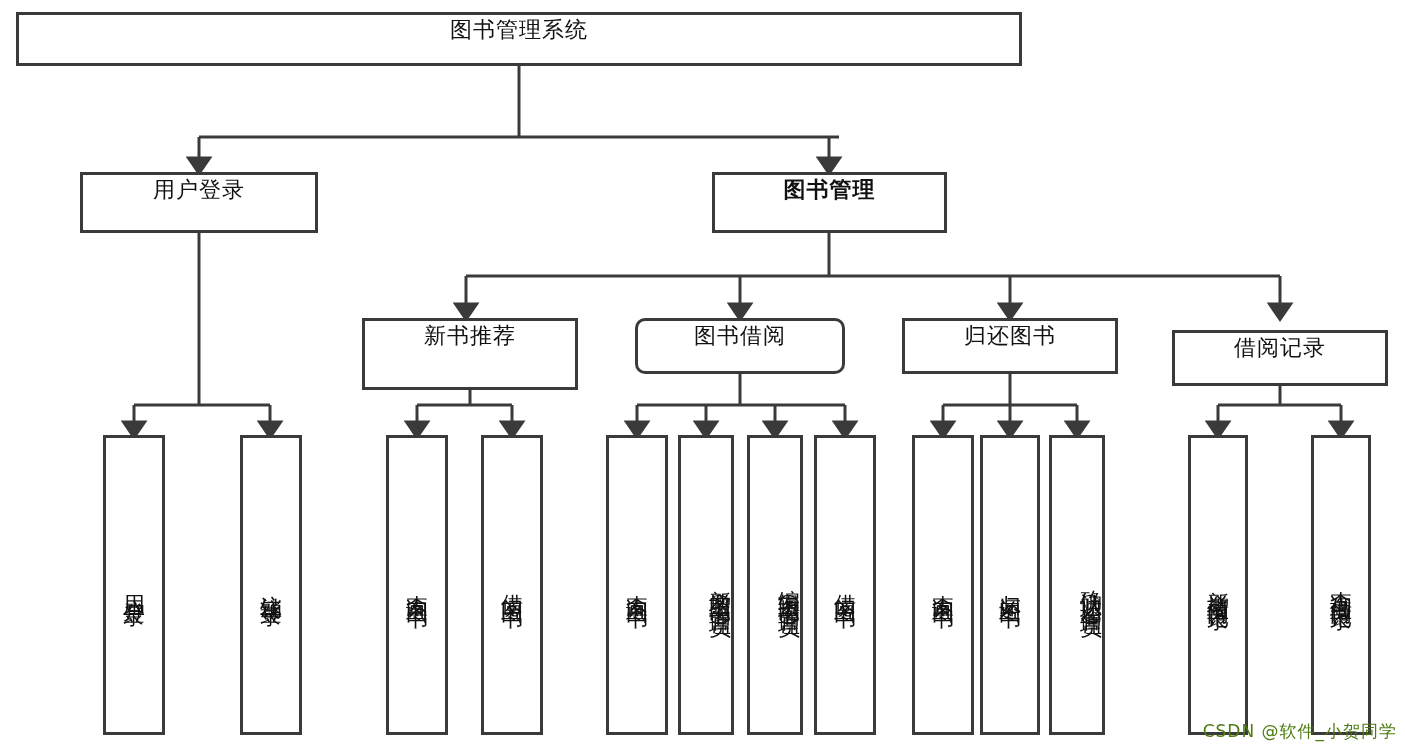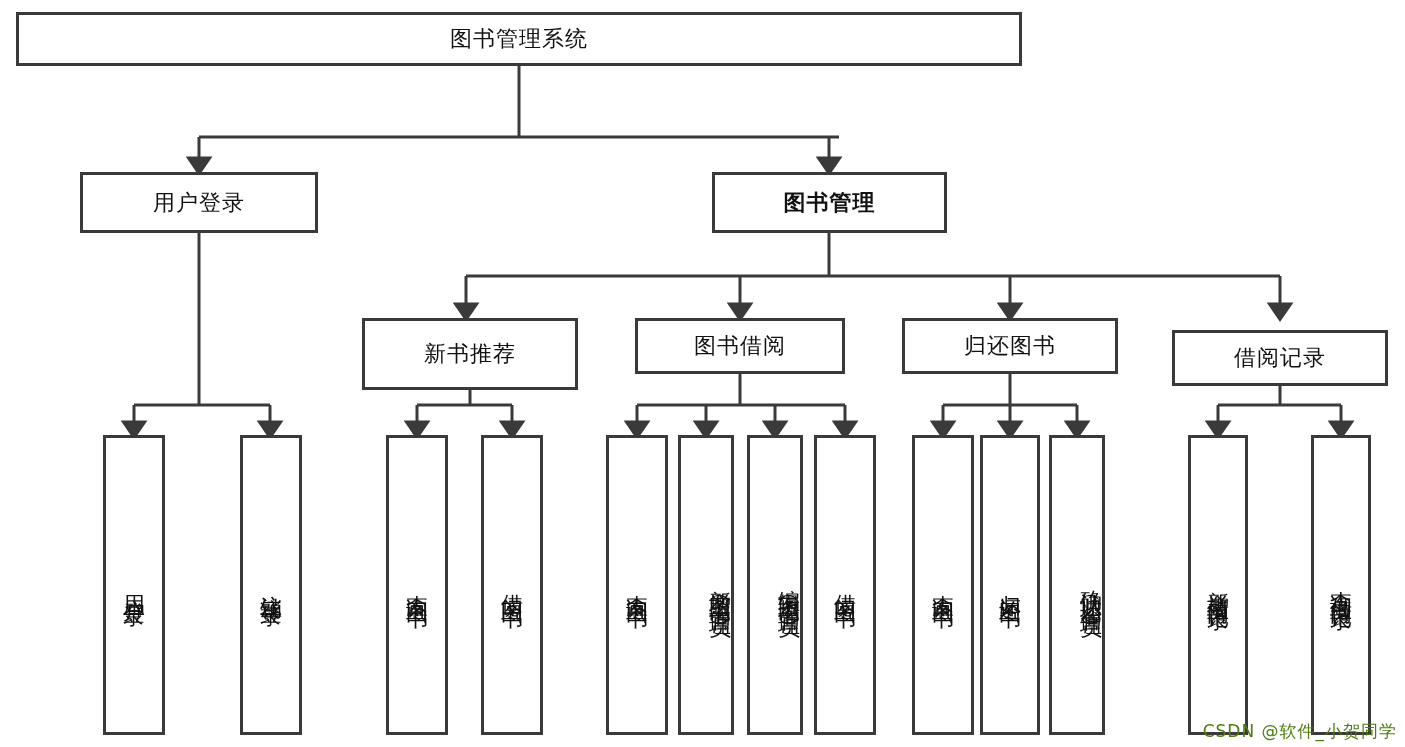--- a/index.html
+++ b/index.html
@@ -1,21 +1,21 @@
 <!DOCTYPE html>
 <html><head>
 <meta charset="utf-8">
 <style>
   html,body{margin:0;padding:0;background:#ffffff;}
   body{width:1405px;height:747px;overflow:hidden;
        font-family:"DejaVu Sans","Liberation Sans",sans-serif;}
   #diagram-root{position:relative;width:1405px;height:747px;background:#fff;}
   svg#edges{position:absolute;left:0;top:0;width:1405px;height:747px;}
   .node{position:absolute;box-sizing:border-box;background:#ffffff;
-        border:3px solid #3a3a3a;display:flex;align-items:center;
+        border:3px solid #3a3a3a;display:flex;
         justify-content:center;color:#111;}
   .node.h{font-size:22px;letter-spacing:1px;}
   .node.v{writing-mode:vertical-rl;text-orientation:upright;
           font-size:22px;letter-spacing:4px;line-height:1;
           align-items:flex-start;justify-content:center;padding-top:10px;}
   .node.v.center{align-items:center;padding-top:0;}
   .node-label{display:block;white-space:nowrap;}
   #watermark{position:absolute;right:8px;bottom:4px;font-size:17px;
              color:#4d7c0f;letter-spacing:1px;white-space:nowrap;
              font-family:"DejaVu Sans","Liberation Sans",sans-serif;}
@@ -82,21 +82,21 @@
   <div class="node h" style="left:80px;top:172px;width:238px;height:61px;">
     <span class="node-label">用户登录</span>
   </div>
   <div class="node h" style="left:712px;top:172px;width:235px;height:61px;font-weight:bold;">
     <span class="node-label">图书管理</span>
   </div>
 
   <div class="node h" style="left:362px;top:318px;width:216px;height:72px;">
     <span class="node-label">新书推荐</span>
   </div>
-  <div class="node h" style="left:635px;top:318px;width:210px;height:56px;">
+  <div class="node h" style="left:635px;top:318px;width:210px;height:56px;border-radius:10px;">
     <span class="node-label">图书借阅</span>
   </div>
   <div class="node h" style="left:902px;top:318px;width:216px;height:56px;">
     <span class="node-label">归还图书</span>
   </div>
   <div class="node h" style="left:1172px;top:330px;width:216px;height:56px;">
     <span class="node-label">借阅记录</span>
   </div>
 
   <div class="node v center" style="left:103px;top:435px;width:62px;height:300px;">

